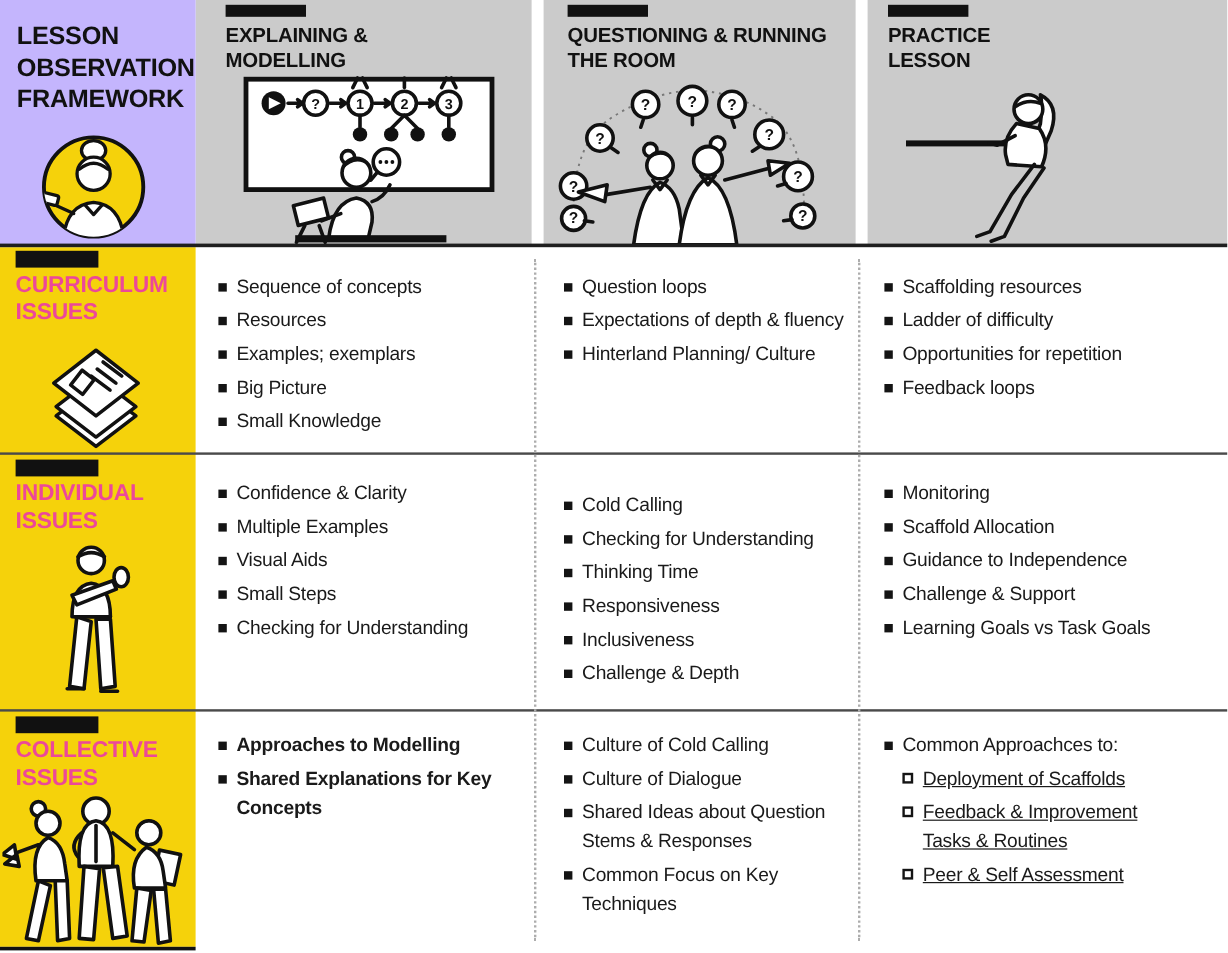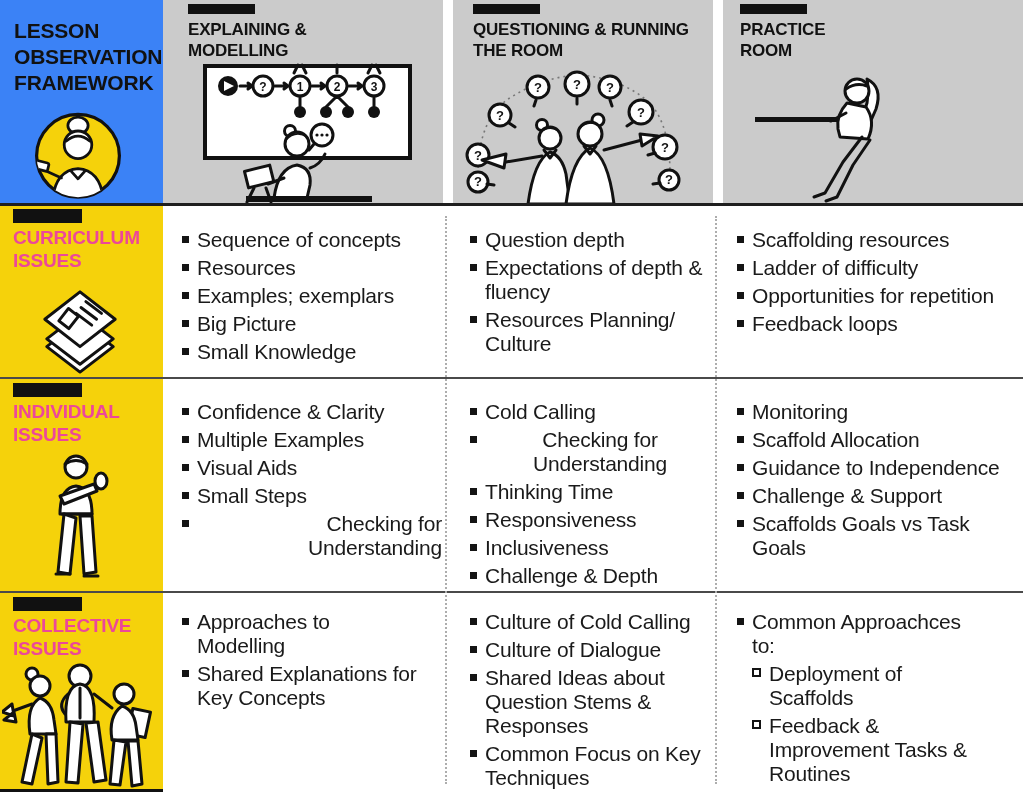--- a/index.html
+++ b/index.html
@@ -7,21 +7,21 @@
     --gray:#CBCBCB;
     --ink:#141414;
     --rule:#4A4A4A;
   }
   *{margin:0;padding:0;box-sizing:border-box;}
   html,body{background:#fff;}
   body{font-family:"Liberation Sans",sans-serif;color:var(--ink);}
   .frame{position:relative;width:1023px;height:794px;background:#fff;overflow:hidden;}
 
   
-  .hdr-left{position:absolute;left:0;top:0;width:163px;height:204px;background:#3b82f6;}
+  .hdr-left{position:absolute;left:0;top:0;width:163px;height:204px;background:#c4b5fd;}
   .hdr-left h1{position:absolute;left:14px;top:18px;width:148px;
     font-size:21px;line-height:26px;font-weight:700;letter-spacing:-.2px;color:#111;}
   .badge-svg{position:absolute;left:32px;top:106px;}
 
   .ghdr{position:absolute;top:0;height:204px;background:var(--gray);}
   .ghdr.c1{left:163px;width:280px;}
   .ghdr.c2{left:453px;width:260px;}
   .ghdr.c3{left:723px;width:300px;}
 
   .tab{position:absolute;height:10px;width:67px;background:#111;top:4px;}
@@ -53,35 +53,35 @@
   .rtab.r0{top:209px;} .rtab.r1{top:383px;} .rtab.r2{top:597px;}
   .rowttl{position:absolute;left:13px;width:145px;font-size:19px;line-height:23px;
     font-weight:700;letter-spacing:-.2px;color:#ec4899;}
   .rowttl.r0{top:226px;} .rowttl.r1{top:400px;} .rowttl.r2{top:614px;}
   .ricon{position:absolute;}
   .ricon.r0{left:32px;top:286px;}
   .ricon.r1{left:38px;top:452px;}
   .ricon.r2{left:2px;top:660px;}
 
   
-  ul.cell{position:absolute;list-style:none;font-size:21px;line-height:24px;
+  ul.cell{position:absolute;list-style:none;font-size:16px;line-height:24px;
     letter-spacing:-.2px;color:#1a1a1a;}
   .r0c0{left:182px;top:228px;width:255px;}
   .r0c1{left:470px;top:228px;width:245px;}
   .r0c2{left:737px;top:228px;width:280px;}
   .r1c0{left:182px;top:400px;width:260px;text-align:right;}
-  .r1c1{left:470px;top:400px;width:245px;text-align:center;}
+  .r1c1{left:470px;top:410px;width:245px;text-align:center;}
   .r1c2{left:737px;top:400px;width:280px;}
-  .r2c0{left:182px;top:610px;width:235px;}
+  .r2c0{left:182px;top:610px;width:235px;font-weight:bold;}
   .r2c1{left:470px;top:610px;width:235px;}
   .r2c2{left:737px;top:610px;width:240px;}
   ul.cell li{display:flex;align-items:flex-start;margin-bottom:4px;}
   .bullet{flex:0 0 auto;width:7px;height:7px;background:var(--ink);margin:8px 8px 0 0;}
   .bullet.open{width:9px;height:9px;background:#fff;border:2px solid var(--ink);margin-top:6px;}
-  li.sub{margin-left:15px;}
+  li.sub{margin-left:15px;text-decoration:underline;}
 
   svg .ln{stroke:#111;stroke-width:3;fill:none;stroke-linecap:round;stroke-linejoin:round;}
   svg .wh{stroke:#111;stroke-width:3;fill:#fff;stroke-linecap:round;stroke-linejoin:round;}
   svg .bk{fill:#111;stroke:none;}
   svg text{font-family:"Liberation Sans",sans-serif;font-weight:700;fill:#111;}
 </style>
 </head>
 <body>
 
 <div class="frame">
@@ -108,21 +108,21 @@
       <path class="ln" d="M32 78 L10 68"></path>
       <rect class="wh" x="0" y="60" width="18" height="9" rx="2" transform="rotate(14 9 64)"></rect>
     </g>
   </svg>
 
   <div class="tab t1"></div>
   <div class="tab t2"></div>
   <div class="tab t3"></div>
   <div class="colttl c1">EXPLAINING &amp; MODELLING</div>
   <div class="colttl c2">QUESTIONING &amp; RUNNING THE ROOM</div>
-  <div class="colttl c3">PRACTICE ROOM</div>
+  <div class="colttl c3">PRACTICE LESSON</div>
 
   <svg class="illus i1" width="270" height="148" viewBox="0 0 270 148">
     <rect x="35" y="10" width="205" height="92" fill="#fff" stroke="#111" stroke-width="4"></rect>
     <circle class="bk" cx="58" cy="30" r="10"></circle>
     <path d="M54 25 L64 30 L54 35 Z" fill="#fff"></path>
     <path class="ln" d="M70 30 H81 M78 27 l4 3 -4 3" stroke-width="2.5"></path>
     <circle class="wh" cx="93" cy="30" r="10" stroke-width="2.5"></circle>
     <text x="93" y="34.5" font-size="12" text-anchor="middle">?</text>
     <path class="ln" d="M105 30 H117 M114 27 l4 3 -4 3" stroke-width="2.5"></path>
     <circle class="wh" cx="130" cy="30" r="10" stroke-width="2.5"></circle>
@@ -287,29 +287,29 @@
         <span class="txt">Big Picture</span>
       </li>
       <li>
         <span class="bullet"></span>
         <span class="txt">Small Knowledge</span>
       </li>
     </ul>
   <ul class="cell r0c1">
       <li>
         <span class="bullet"></span>
-        <span class="txt">Question depth</span>
+        <span class="txt">Question loops</span>
       </li>
       <li>
         <span class="bullet"></span>
         <span class="txt">Expectations of depth &amp; fluency</span>
       </li>
       <li>
         <span class="bullet"></span>
-        <span class="txt">Resources Planning/ Culture</span>
+        <span class="txt">Hinterland Planning/ Culture</span>
       </li>
     </ul>
   <ul class="cell r0c2">
       <li>
         <span class="bullet"></span>
         <span class="txt">Scaffolding resources</span>
       </li>
       <li>
         <span class="bullet"></span>
         <span class="txt">Ladder of difficulty</span>
@@ -383,21 +383,21 @@
       <li>
         <span class="bullet"></span>
         <span class="txt">Guidance to Independence</span>
       </li>
       <li>
         <span class="bullet"></span>
         <span class="txt">Challenge &amp; Support</span>
       </li>
       <li>
         <span class="bullet"></span>
-        <span class="txt">Scaffolds Goals vs Task Goals</span>
+        <span class="txt">Learning Goals vs Task Goals</span>
       </li>
     </ul>
   <ul class="cell r2c0">
       <li>
         <span class="bullet"></span>
         <span class="txt">Approaches to Modelling</span>
       </li>
       <li>
         <span class="bullet"></span>
         <span class="txt">Shared Explanations for Key Concepts</span>

